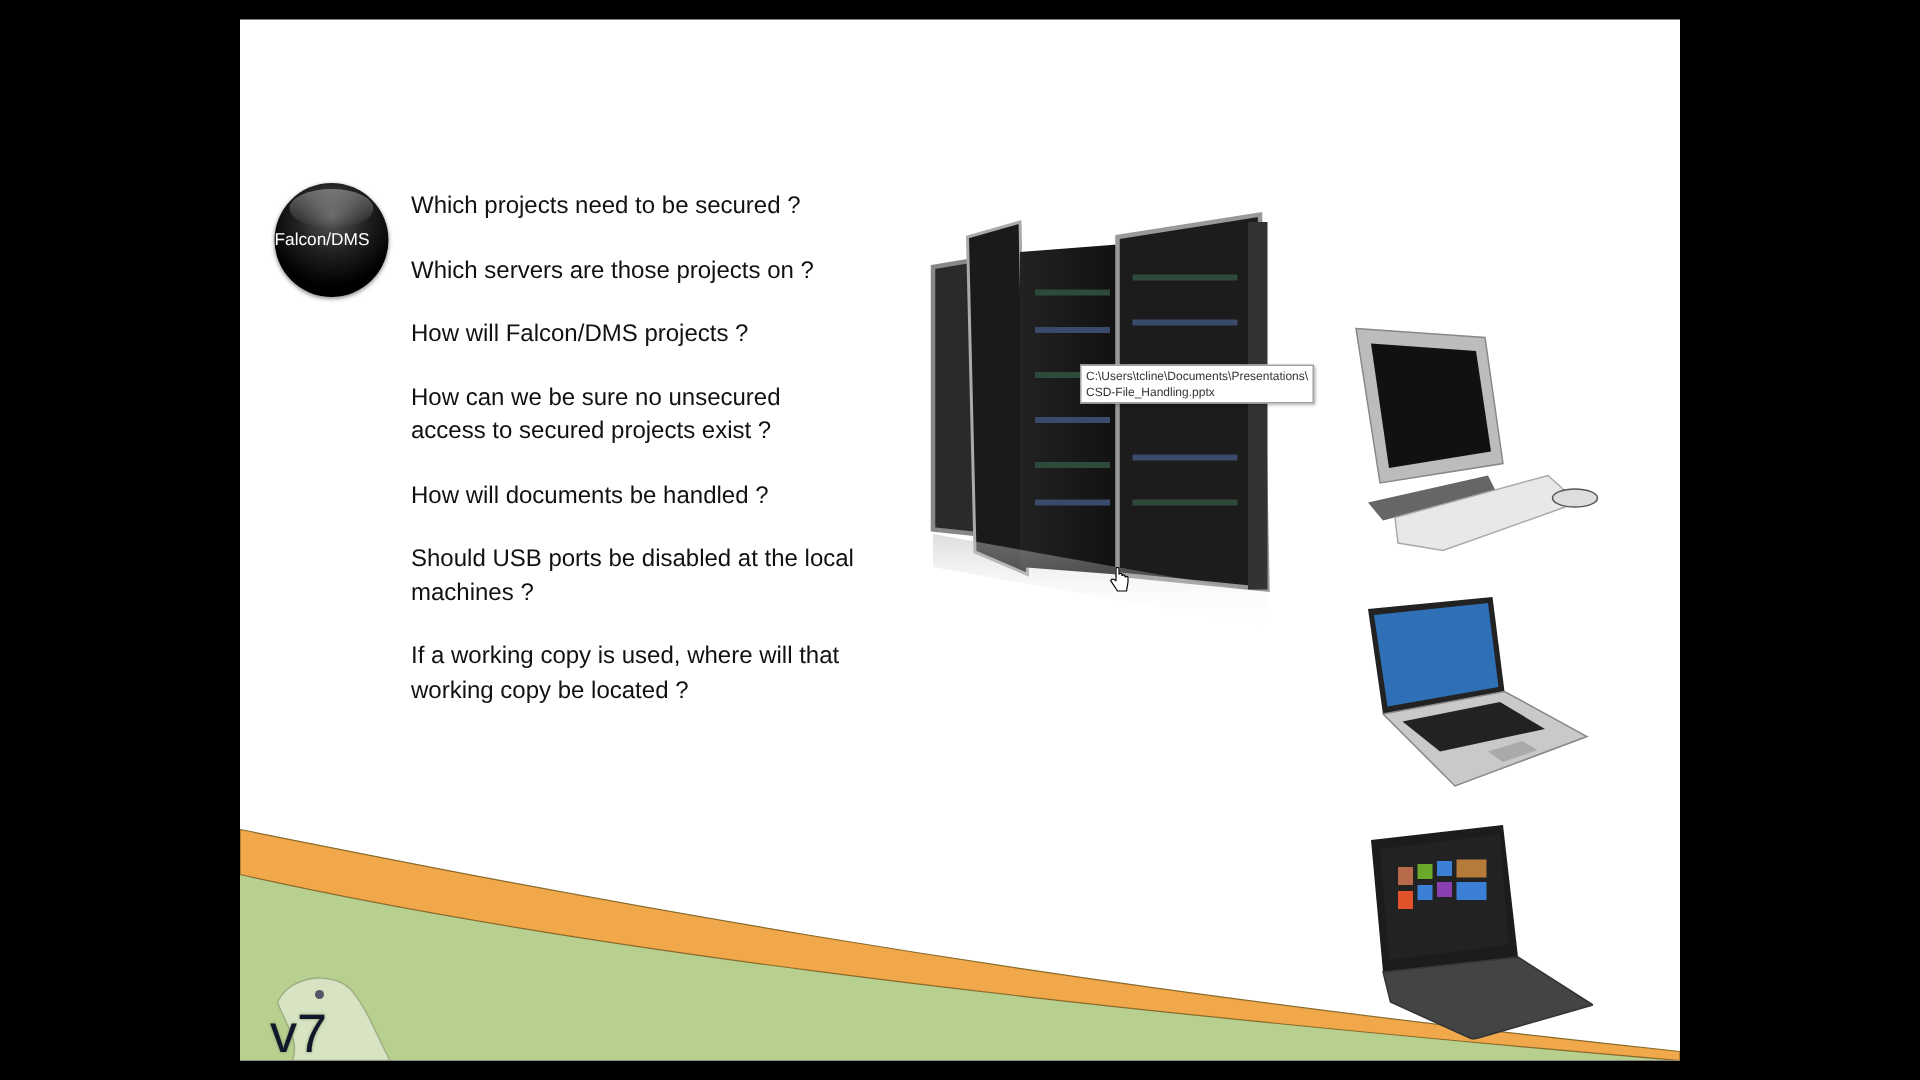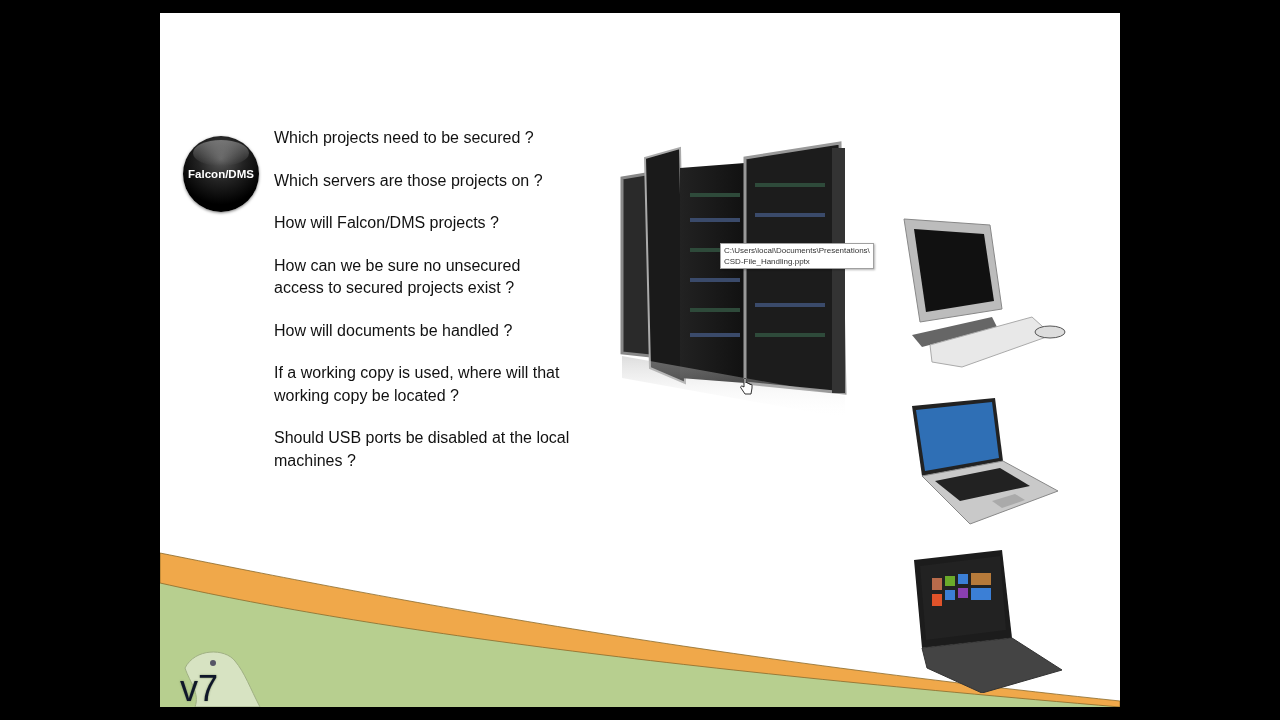--- a/index.html
+++ b/index.html
@@ -1,23 +1,23 @@
 <!DOCTYPE html>
 <html><head>
 <meta charset="utf-8">
 <style>
   html, body { margin:0; padding:0; background:#000; }
   body { width:1280px; height:720px; position:relative; overflow:hidden; font-family:"Liberation Sans", sans-serif; }
   .slide { position:absolute; left:160px; top:13px; width:960px; height:694px; background:#fff; overflow:hidden; }
   .title { position:absolute; left:154px; top:24px; font-size:44px; color:#f39c12; white-space:nowrap; letter-spacing:-0.5px; }
   .title b { font-weight:bold; }
   .title .normal { font-weight:normal; color:#f5a623; }
-  .badge { position:absolute; left:23px; top:123px; width:76px; height:76px; border-radius:50%;
+  .badge { position:absolute; left:23px; top:109px; width:76px; height:76px; border-radius:50%;
     background: radial-gradient(circle at 50% 30%, #5a5a5a 0%, #222 35%, #000 70%); box-shadow:0 1px 3px rgba(0,0,0,0.5);
-    display:flex; align-items:center; justify-content:center;font-weight:bold; }
+    display:flex; align-items:center; justify-content:flex-start; }
   .badge span { color:#fff; font-size:11.5px; font-family:"Liberation Sans", sans-serif; }
   .badge::before { content:""; position:absolute; left:10px; top:4px; width:56px; height:26px; border-radius:50%;
     background:linear-gradient(to bottom, rgba(255,255,255,0.35), rgba(255,255,255,0)); }
   .content { position:absolute; left:114px; top:114px; width:300px; font-size:16px; color:#111; line-height:22.5px; }
   .content p { margin:0 0 20px 0; }
   .content .intro { margin-bottom:17px; }
   .swoosh { position:absolute; left:0; top:0; width:960px; height:694px; }
   .tooltip { position:absolute; left:560px; top:230px; background:#fff; border:1px solid #a0a0a0; font-size:8px; color:#333; padding:1px 3px; line-height:11px; box-shadow:1px 1px 2px rgba(0,0,0,0.3); white-space:nowrap; }
   .cursor { position:absolute; left:740px; top:378px; font-size:14px; }
   .v7 { position:absolute; left:20px; top:655px; font-size:36px; color:#0f172a; font-family:"Liberation Sans", sans-serif; text-shadow:0 0 2px #7a8a60; }
@@ -36,22 +36,22 @@
   <div class="badge">
     <span style="position:relative;">Falcon/DMS</span>
   </div>
 
   <div class="content">
     <p>Which projects need to be secured ?</p>
     <p>Which servers are those projects on ?</p>
     <p>How will Falcon/DMS projects ?</p>
     <p>How can we be sure no unsecured access to secured projects exist ?</p>
     <p>How will documents be handled ?</p>
+    <p>Should USB ports be disabled at the local machines ?</p>
     <p>If a working copy is used, where will that working copy be located ?</p>
-    <p>Should USB ports be disabled at the local machines ?</p>
   </div>
 
   <svg style="position:absolute;left:440px;top:125px;" width="260" height="280" viewBox="0 0 260 280">
     <defs>
       <linearGradient id="rackG" x1="0" x2="1">
           <stop offset="0" stop-color="#222"></stop>
           <stop offset="1" stop-color="#111"></stop>
         </linearGradient>
       <linearGradient id="refl" x1="0" y1="0" x2="0" y2="1">
           <stop offset="0" stop-color="#bbb" stop-opacity="0.5"></stop>
@@ -107,21 +107,21 @@
     <rect x="46" y="26" width="10" height="10" fill="#3b7fd6"></rect>
     <rect x="59" y="25" width="20" height="12" fill="#b67a3a"></rect>
     <rect x="33" y="42" width="10" height="10" fill="#3b7fd6"></rect>
     <rect x="46" y="40" width="10" height="10" fill="#8a3fb0"></rect>
     <rect x="59" y="40" width="20" height="12" fill="#3b7fd6"></rect>
     <rect x="20" y="46" width="10" height="12" fill="#e0532a"></rect>
     <polygon points="10,100 100,90 150,122 70,145 15,120" fill="#444" stroke="#333"></polygon>
   </svg>
 
   <div class="tooltip">
-    <div>C:\Users\local\Documents\Presentations\</div>
+    <div>C:\Users\tcline\Documents\Presentations\</div>
     <div>CSD-File_Handling.pptx</div>
   </div>
 
   <svg class="cursor" style="position:absolute;left:580px;top:365px;" width="14" height="18" viewBox="0 0 14 18">
     <path d="M4,1 L4,9 L2,8 C1,8 0,9 1,10 L5,16 L11,16 L12,10 L12,7 C12,6 10,6 10,7 L10,6 C10,5 8,5 8,6 L8,5 C8,4 6,4 6,5 L6,1 C6,0 4,0 4,1 Z" fill="#fff" stroke="#000" stroke-width="0.8"></path>
   </svg>
 
   <svg style="position:absolute;left:15px;top:630px;" width="90" height="64" viewBox="0 0 90 64">
     <path d="M10,25 C20,5 50,5 60,18 C70,30 75,45 85,64 L20,64 C25,50 15,40 10,25 Z" fill="#dfe8cf" opacity="0.8" stroke="#9aa880" stroke-width="1"></path>
     <circle cx="38" cy="20" r="3" fill="#556"></circle>

